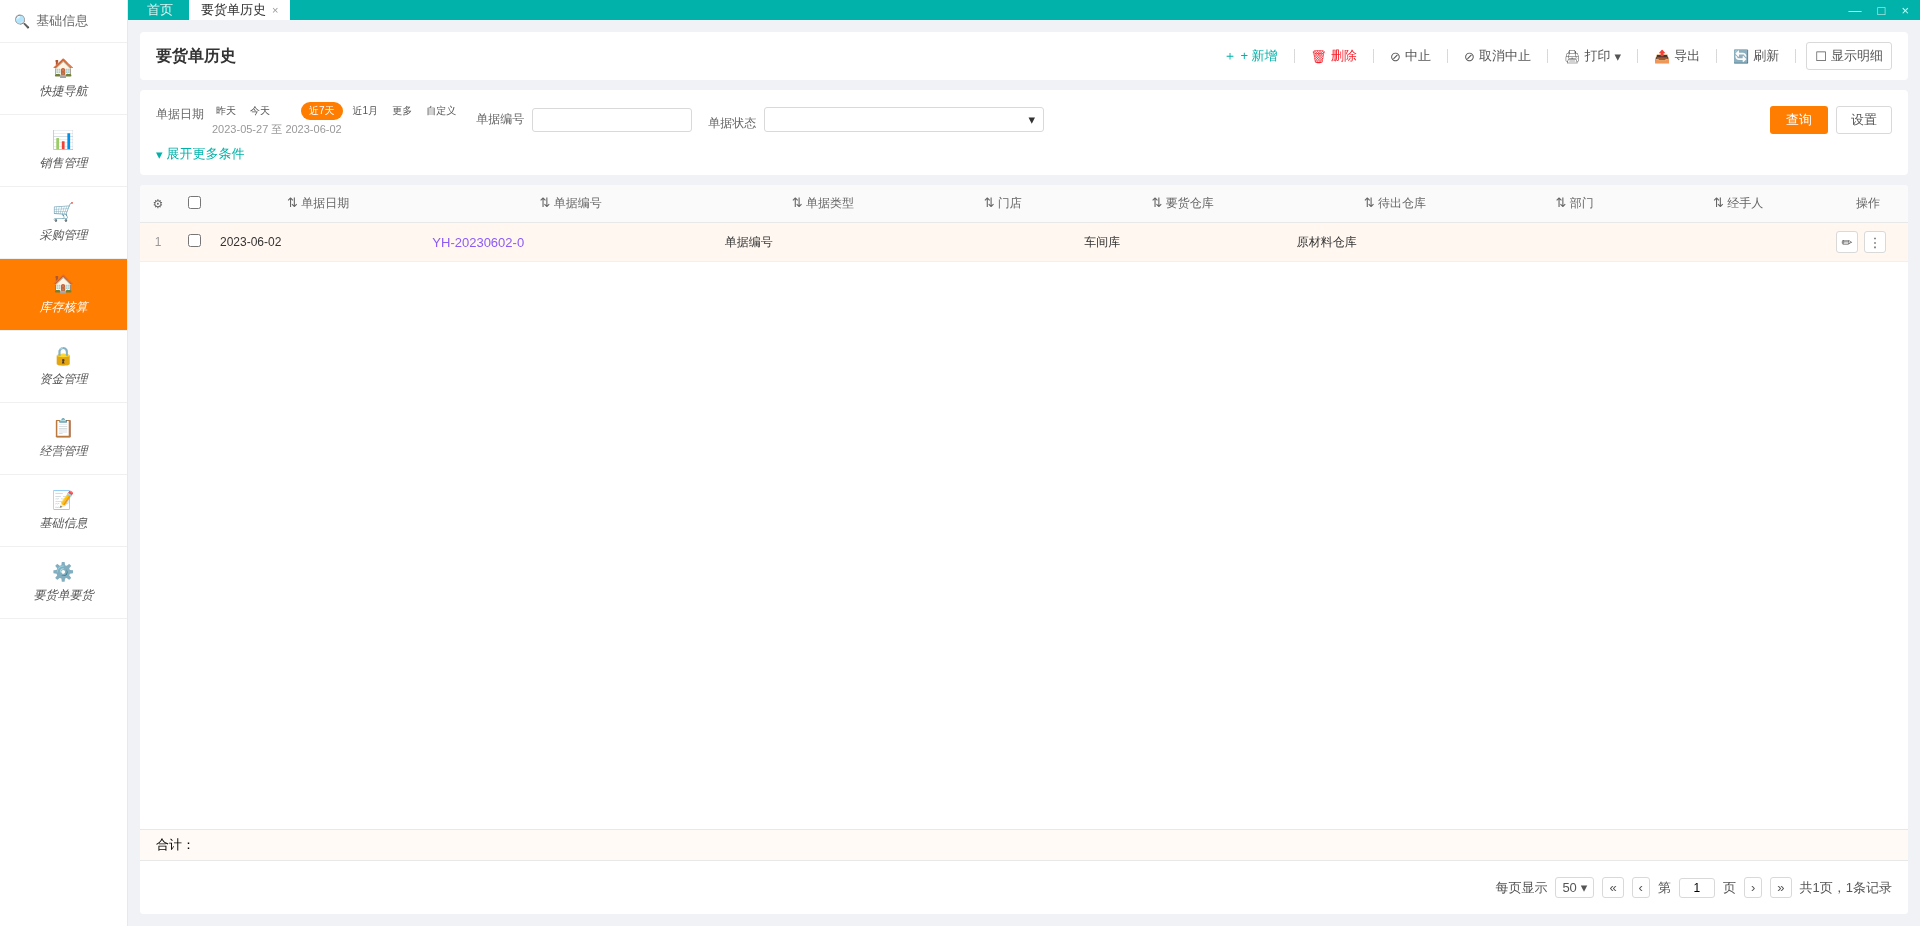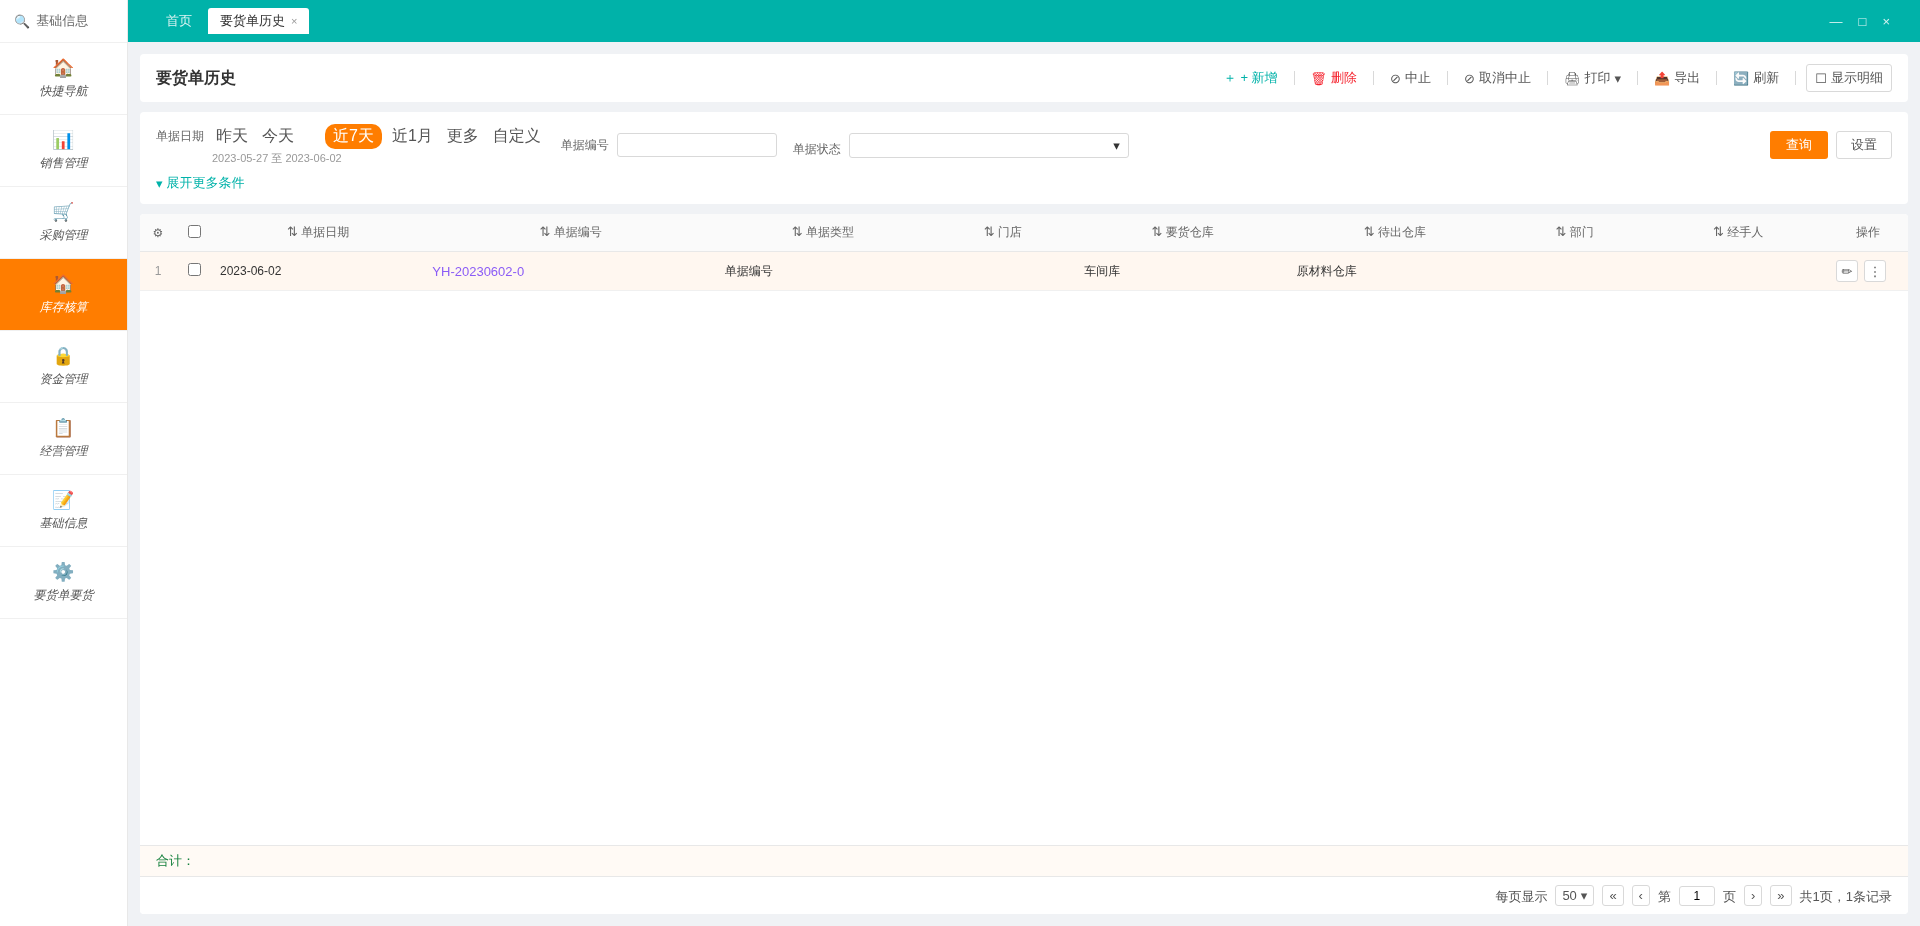--- a/index.html
+++ b/index.html
@@ -29,22 +29,22 @@
     }
     .sidebar-item.active { background: #ff7d00; color: #fff; }
     .sidebar-item .icon { font-size: 18px; }
     .sidebar-item .label { font-size: 12px; font-style: italic; }
 
     
     .main-area { flex: 1; display: flex; flex-direction: column; overflow: hidden; }
     .top-tabs {
       background: #00b2a9;
       display: flex; align-items: center;
-      height: 42px;
-      padding: 0 26px;
+      height: 20px;
+      padding: 0 7px;
       color: #fff;
       gap: 4px;
     }
     .tab-item {
       padding: 4px 12px;
       cursor: pointer;
       border-radius: 3px 3px 0 0;
       display: flex; align-items: center; gap: 6px;
       font-size: 13px;
       color: rgba(255,255,255,0.85);
@@ -88,21 +88,21 @@
       cursor: pointer; font-size: 12px; color: #555; background: #fff;
     }
 
     
     .filter-area {
       background: #fff; padding: 12px 16px; border-radius: 4px;
     }
     .filter-row { display: flex; align-items: center; gap: 16px; flex-wrap: wrap; }
     .filter-label { color: #666; font-size: 12px; white-space: nowrap; }
     .date-shortcuts { display: flex; gap: 6px; align-items: center; }
-    .date-shortcut { font-size: 16px; color: #555; cursor: pointer; padding: 1px 4px; border-radius: 3px; }
+    .date-shortcut { font-size: 10px; color: #555; cursor: pointer; padding: 1px 4px; border-radius: 3px; }
     .date-shortcut.active { background: #ff7d00; color: #fff; border-radius: 10px; padding: 2px 8px; margin-left: 21px; }
     .date-range { font-size: 11px; color: #999; margin-top: 2px; }
     .filter-input {
       border: 1px solid #d9d9d9; border-radius: 3px;
       padding: 4px 8px; font-size: 12px; width: 160px; outline: none;
     }
     .filter-select {
       border: 1px solid #d9d9d9; border-radius: 3px;
       padding: 4px 8px; font-size: 12px; width: 200px; outline: none;
       background: #fff; color: #333;
@@ -139,27 +139,27 @@
       width: 22px; height: 22px; border: 1px solid #d9d9d9; background: #fff;
       border-radius: 3px; display: flex; align-items: center; justify-content: center;
       cursor: pointer; font-size: 13px; color: #555;
     }
     .settings-col { width: 36px; text-align: center; }
     .checkbox-col { width: 36px; text-align: center; }
 
     
     .table-footer {
       background: #fffaf5; border-top: 1px solid #e8e8e8;
-      padding: 6px 16px; font-size: 12px; color: #15803d;
+      padding: 6px 16px; font-size: 12px; color: #000000;
     }
 
     
     .pagination {
       background: #fff; border-top: 1px solid #e8e8e8;
-      padding: 8px 16px; display: flex; align-items: flex-end; justify-content: flex-end;
+      padding: 16px 16px; display: flex; align-items: center; justify-content: flex-end;
       gap: 8px; font-size: 12px; color: #555;
     }
     .page-size-select {
       border: 1px solid #d9d9d9; border-radius: 3px; padding: 2px 6px; font-size: 12px;
       display: inline-flex; align-items: center; gap: 4px; cursor: pointer;
     }
     .page-btn {
       border: 1px solid #d9d9d9; border-radius: 3px; padding: 2px 6px;
       cursor: pointer; background: #fff; color: #555;
     }

